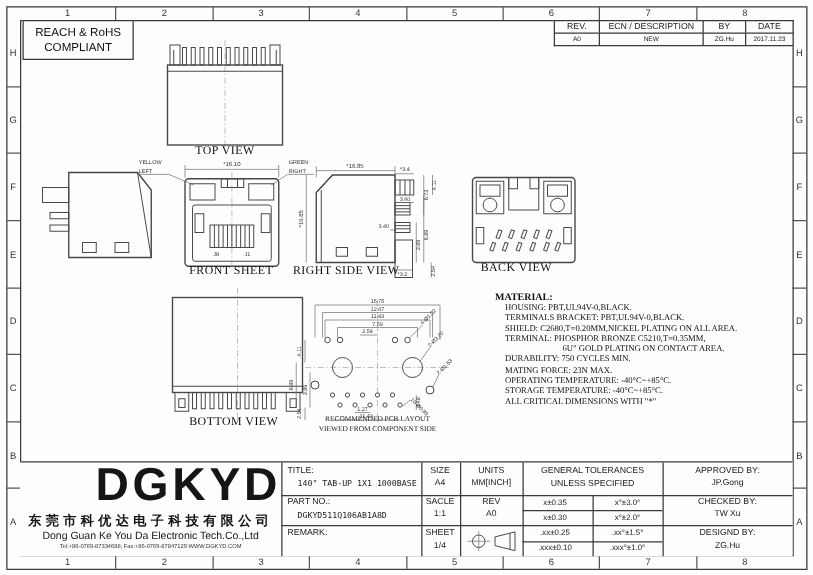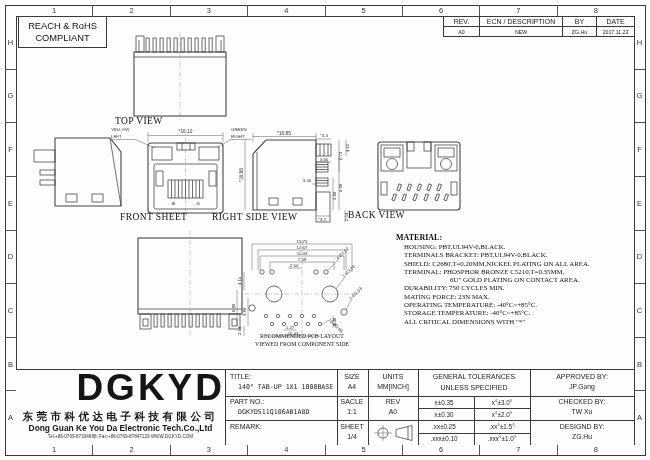--- a/index.html
+++ b/index.html
@@ -26,39 +26,39 @@
   
   .sv{position:absolute;overflow:visible;}
   .sv .s{stroke:#4a4a4a;stroke-width:.8;fill:none;}
   .sv .s2{stroke:#464646;stroke-width:1.1;fill:none;}
   .sv .dim{stroke:#6a6a6a;stroke-width:.55;fill:none;}
   .sv .cl{stroke:#9a9a9a;stroke-width:.5;fill:none;stroke-dasharray:5 2 1 2;}
   .sv text{font-family:"Liberation Sans",sans-serif;font-size:4.8px;fill:#333;stroke:none;text-anchor:middle;}
   .sv text.a-start{text-anchor:start;}
   .sv text.t4{font-size:4.4px;}
   
-  .vlabel{position:absolute;width:130px;font-family:"Liberation Serif",serif;font-size:9.5px;letter-spacing:.4px;color:#111;}
+  .vlabel{position:absolute;width:130px;text-align:center;font-family:"Liberation Serif",serif;font-size:9.5px;letter-spacing:.4px;color:#111;}
   .pcb-cap{position:absolute;left:232px;width:140px;text-align:center;font-family:"Liberation Serif",serif;font-size:5.9px;color:#222;}
   
   #mat-block{left:388px;top:233px;width:246px;font-family:"Liberation Serif",serif;color:#111;}
   .mat-title{font-size:8px;font-weight:bold;padding-left:8px;line-height:10px;}
   .mat-line{font-size:6.9px;line-height:8.3px;padding-left:16px;white-space:nowrap;}
   .mat-cont{padding-left:62px;}
   .mt{margin-top:3px;}
   
   #tb{left:16px;top:369px;width:618px;height:75px;border-top:1.2px solid #3a3a3a;background:#fdfdfd;}
   #tb .vl{position:absolute;width:1px;background:#3a3a3a;}
   #tb .hl{position:absolute;height:1px;background:#3a3a3a;}
   #tb .lab{position:absolute;font-size:7px;color:#222;}
   #tb .val{position:absolute;font-size:6.8px;color:#222;}
   #tb .ctr{transform:translateX(-50%);white-space:nowrap;}
   #tb .mono{font-family:"DejaVu Sans Mono",monospace;}
   #logo-name{position:absolute;left:0;top:-3px;width:209px;text-align:right;font-size:37px;font-weight:bold;letter-spacing:3px;color:#151515;}
   #company-cn{position:absolute;left:0;top:40px;width:209px;text-align:center;font-size:10.5px;font-weight:bold;letter-spacing:3.5px;white-space:nowrap;color:#151515;}
-  #company-en{position:absolute;left:0;top:53px;width:209px;text-align:center;font-size:8.4px;white-space:nowrap;color:#151515;font-weight:bold;}
+  #company-en{position:absolute;left:0;top:53px;width:209px;text-align:center;font-size:8.4px;white-space:nowrap;color:#151515;}
   #company-contact{position:absolute;left:0;top:64px;width:209px;text-align:center;font-size:4.6px;white-space:nowrap;color:#333;}
 </style>
 </head>
 <body>
 
 <div id="sheet">
 
   <div class="abs" id="outer-border"></div>
 
   <div class="abs ruler ruler-h" style="top:5px;">
@@ -337,20 +337,21 @@
       <rect class="s" x="41" y="88" width="3.2" height="13"></rect>
     <rect class="s" x="48" y="88" width="3.2" height="13"></rect>
       <rect class="s" x="55" y="88" width="3.2" height="13"></rect>
     <rect class="s" x="62" y="88" width="3.2" height="13"></rect>
       <rect class="s" x="69" y="88" width="3.2" height="13"></rect>
     <rect class="s" x="76" y="88" width="3.2" height="13"></rect>
       <rect class="s" x="83" y="88" width="3.2" height="13"></rect>
     <rect class="s" x="90" y="88" width="3.2" height="13"></rect>
       <rect class="s" x="97" y="88" width="3.2" height="13"></rect>
   </svg>
+  <div class="vlabel" style="left:122px;top:333px">BOTTOM VIEW</div>
 
   <svg class="sv" style="left:232px;top:232px" width="140" height="112" viewBox="0 0 140 112">
     <line class="cl" x1="12" y1="62" x2="128" y2="62"></line>
     <line class="cl" x1="70" y1="8" x2="70" y2="108"></line>
     <line class="dim" x1="20" y1="12" x2="120" y2="12"></line>
     <text class="t4" x="70" y="10.5">15.75</text>
     <line class="dim" x1="26" y1="18" x2="114" y2="18"></line>
     <text class="t4" x="70" y="16.5">12.67</text>
     <line class="dim" x1="28" y1="24" x2="112" y2="24"></line>
     <text class="t4" x="70" y="22.5">11.43</text>

